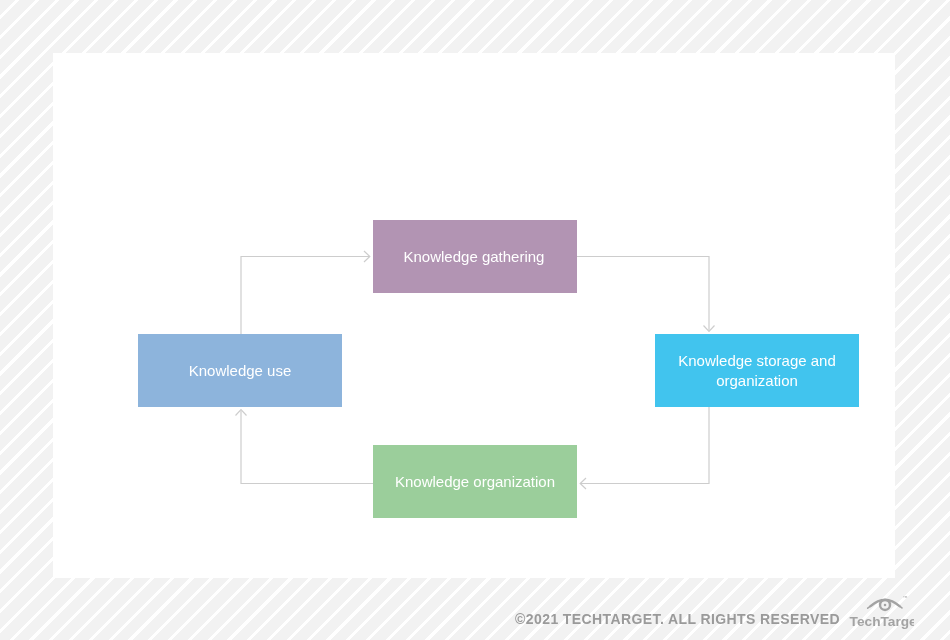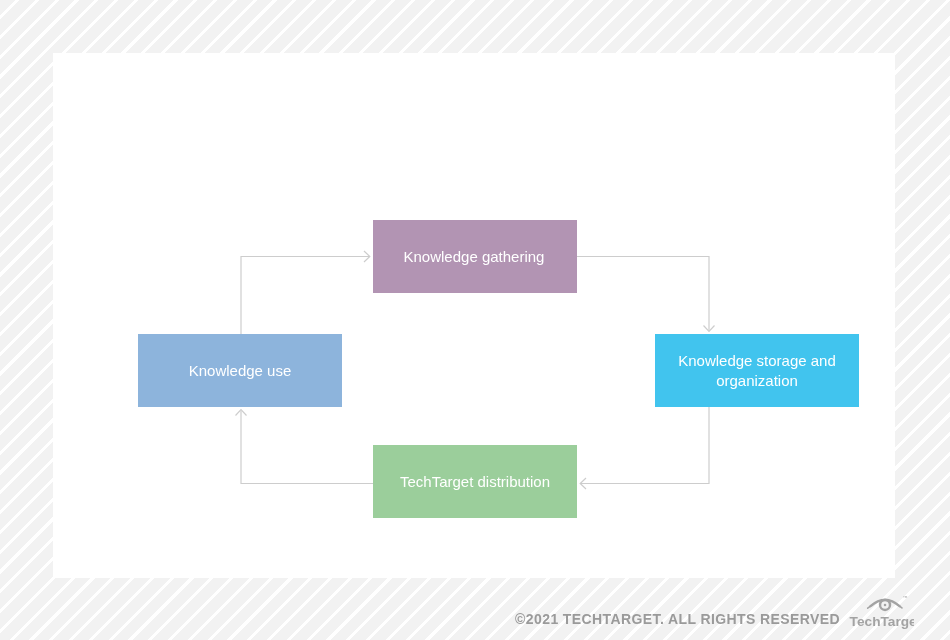--- a/index.html
+++ b/index.html
@@ -92,21 +92,21 @@
 
     <div class="box box-gathering" style="background-color: rgb(178, 148, 179);">
       <span>Knowledge gathering</span>
     </div>
 
     <div class="box box-storage" style="background-color: rgb(65, 196, 238);">
       <span>Knowledge storage and organization</span>
     </div>
 
     <div class="box box-distribution" style="background-color: rgb(155, 206, 155);">
-      <span>TechTarget distribution</span>
+      <span>Knowledge organization</span>
     </div>
 
     <div class="box box-use" style="background-color: rgb(141, 180, 220);">
       <span>Knowledge use</span>
     </div>
 
   </div>
 </div>
 
 <div class="footer">

